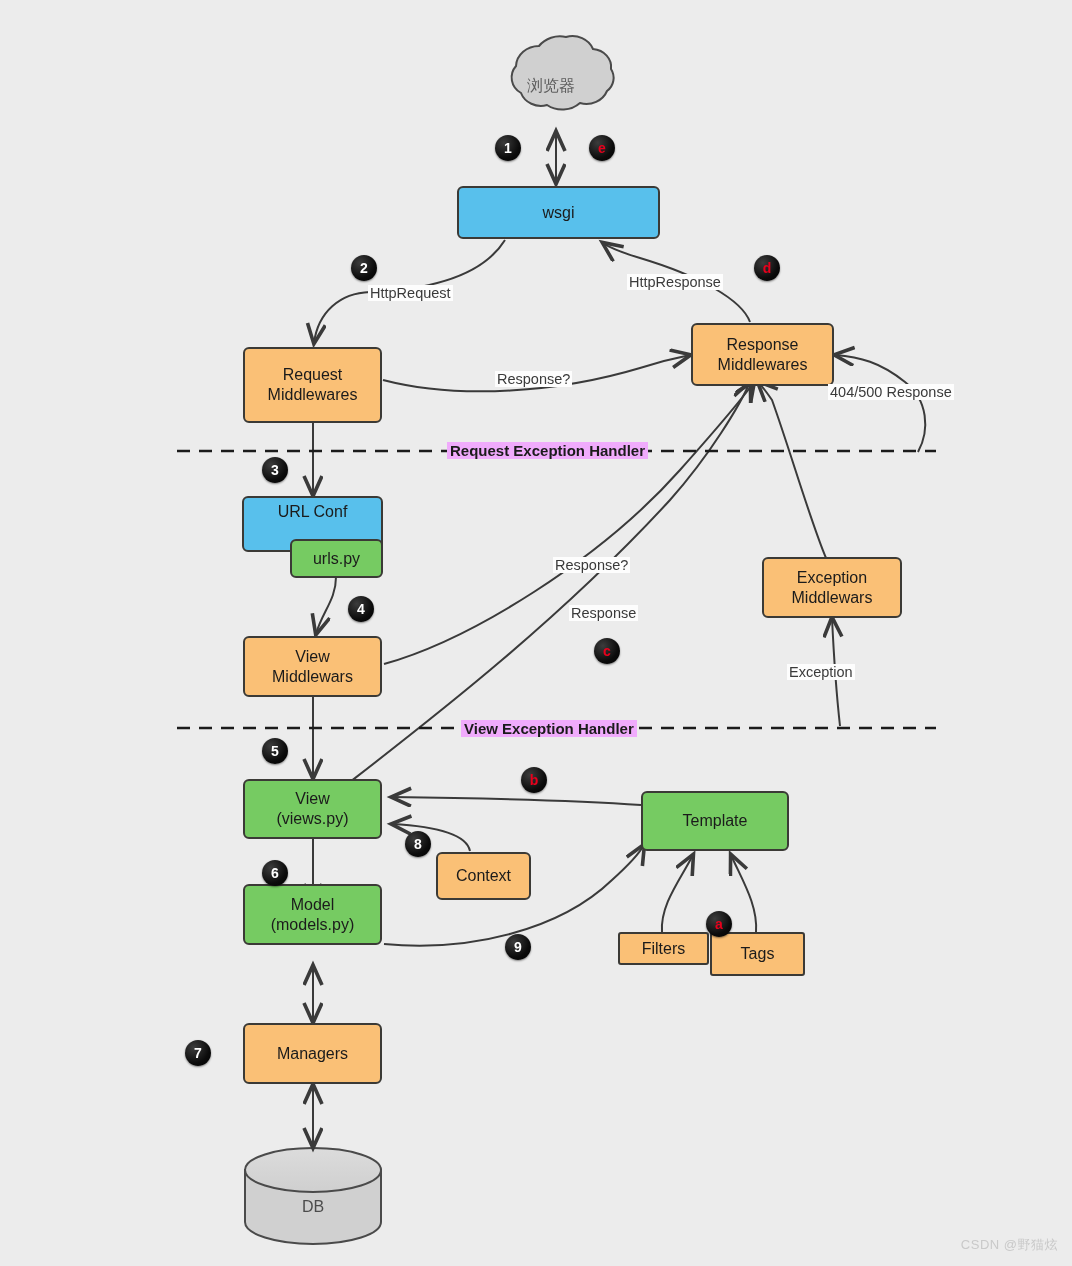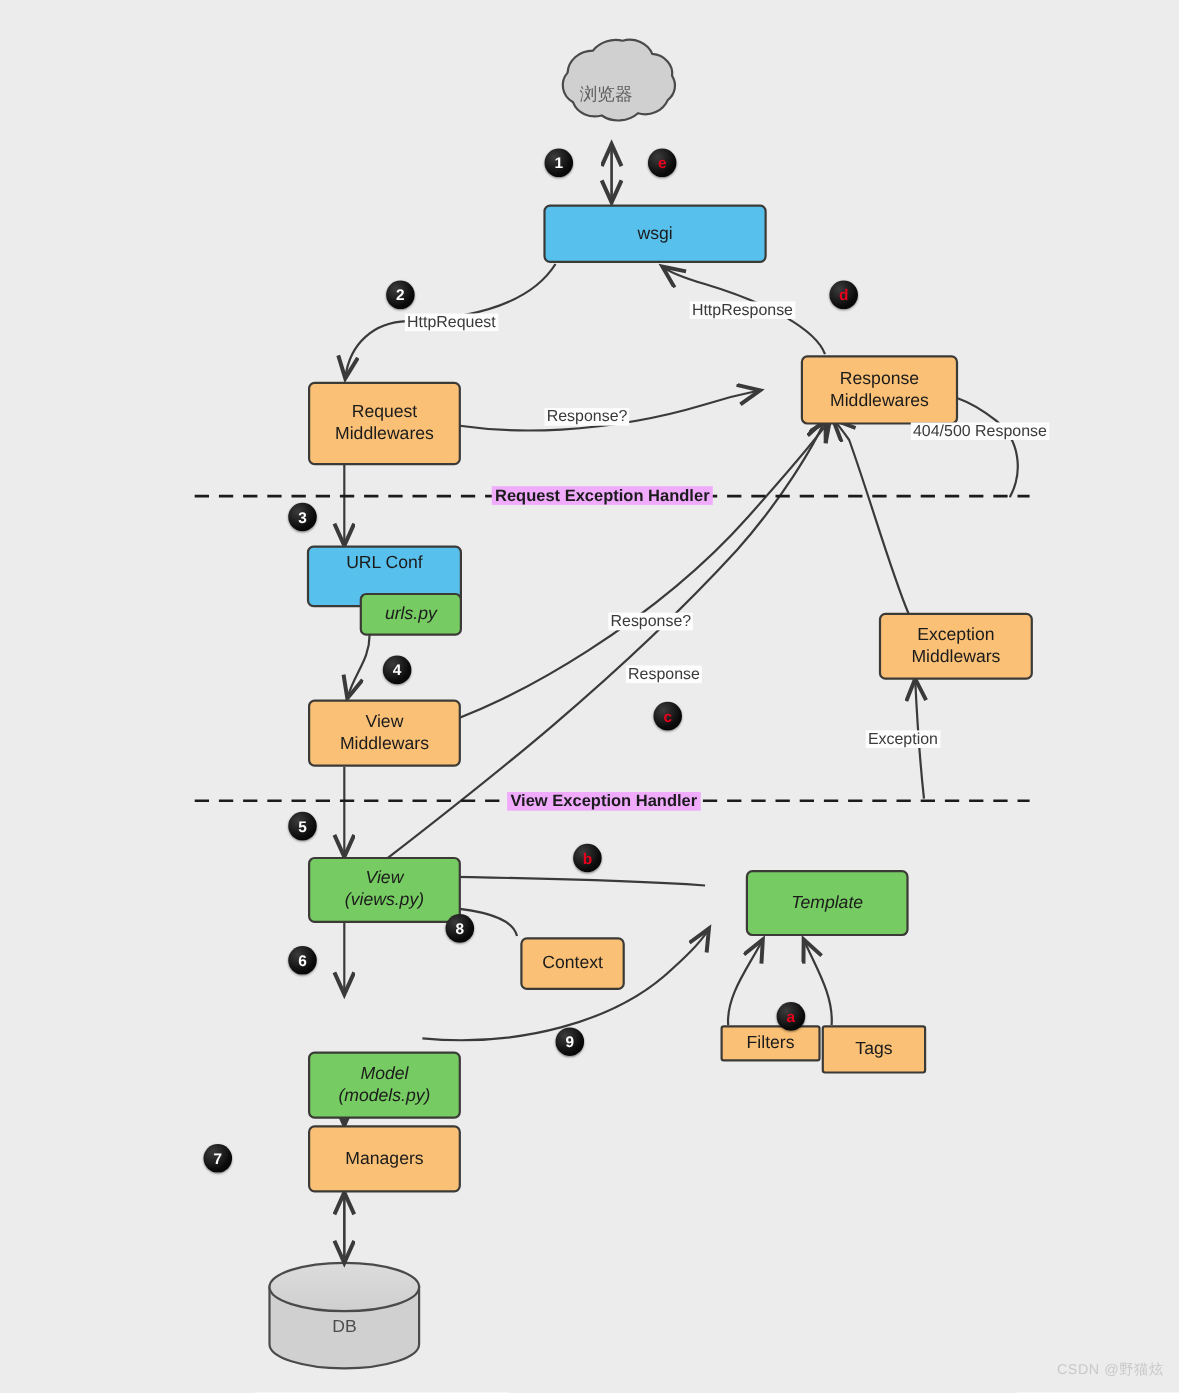--- a/index.html
+++ b/index.html
@@ -28,25 +28,24 @@
     display: flex;
     align-items: center;
     justify-content: center;
     text-align: center;
     border: 2px solid #3b3a36;
     border-radius: 6px;
     font-size: 16px;
     line-height: 1.25;
     color: #1b1b1b;
     white-space: pre-line;
-    margin-left: 37px;
   }
   .node.blue   { background: #58c0ec; }
   .node.orange { background: #fac076; }
-  .node.green  { background: #76cb62; font-style: italic; }
+  .node.green  { background: #76cb62; }
   .node.sq     { border-radius: 3px; }
 
   .badge {
     position: absolute;
     width: 26px;
     height: 26px;
     border-radius: 50%;
     background: radial-gradient(circle at 34% 30%, #3c3c3c 0%, #0b0b0b 62%, #000 100%);
     color: #ffffff;
     font-size: 14px;
@@ -209,21 +208,21 @@
 (views.py)</div>
 
   <div class="node orange" style="left:436px; top:852px; width:95px; height:48px;">Context</div>
 
   <div class="node green" style="left:641px; top:791px; width:148px; height:60px;">Template</div>
 
   <div class="node orange sq" style="left:618px; top:932px; width:91px; height:33px;">Filters</div>
 
   <div class="node orange sq" style="left:710px; top:932px; width:95px; height:44px;">Tags</div>
 
-  <div class="node green" style="left:243px; top:956px; width:139px; height:61px;">Model
+  <div class="node green" style="left:243px; top:884px; width:139px; height:61px;">Model
 (models.py)</div>
 
   <div class="node orange" style="left:243px; top:1023px; width:139px; height:61px;">Managers</div>
 
   <div class="db-label" style="left:302px; top:1198px;">DB</div>
 
   <div class="edge-label" style="left:368px; top:285px;">HttpRequest</div>
 
   <div class="edge-label" style="left:627px; top:274px;">HttpResponse</div>
 

